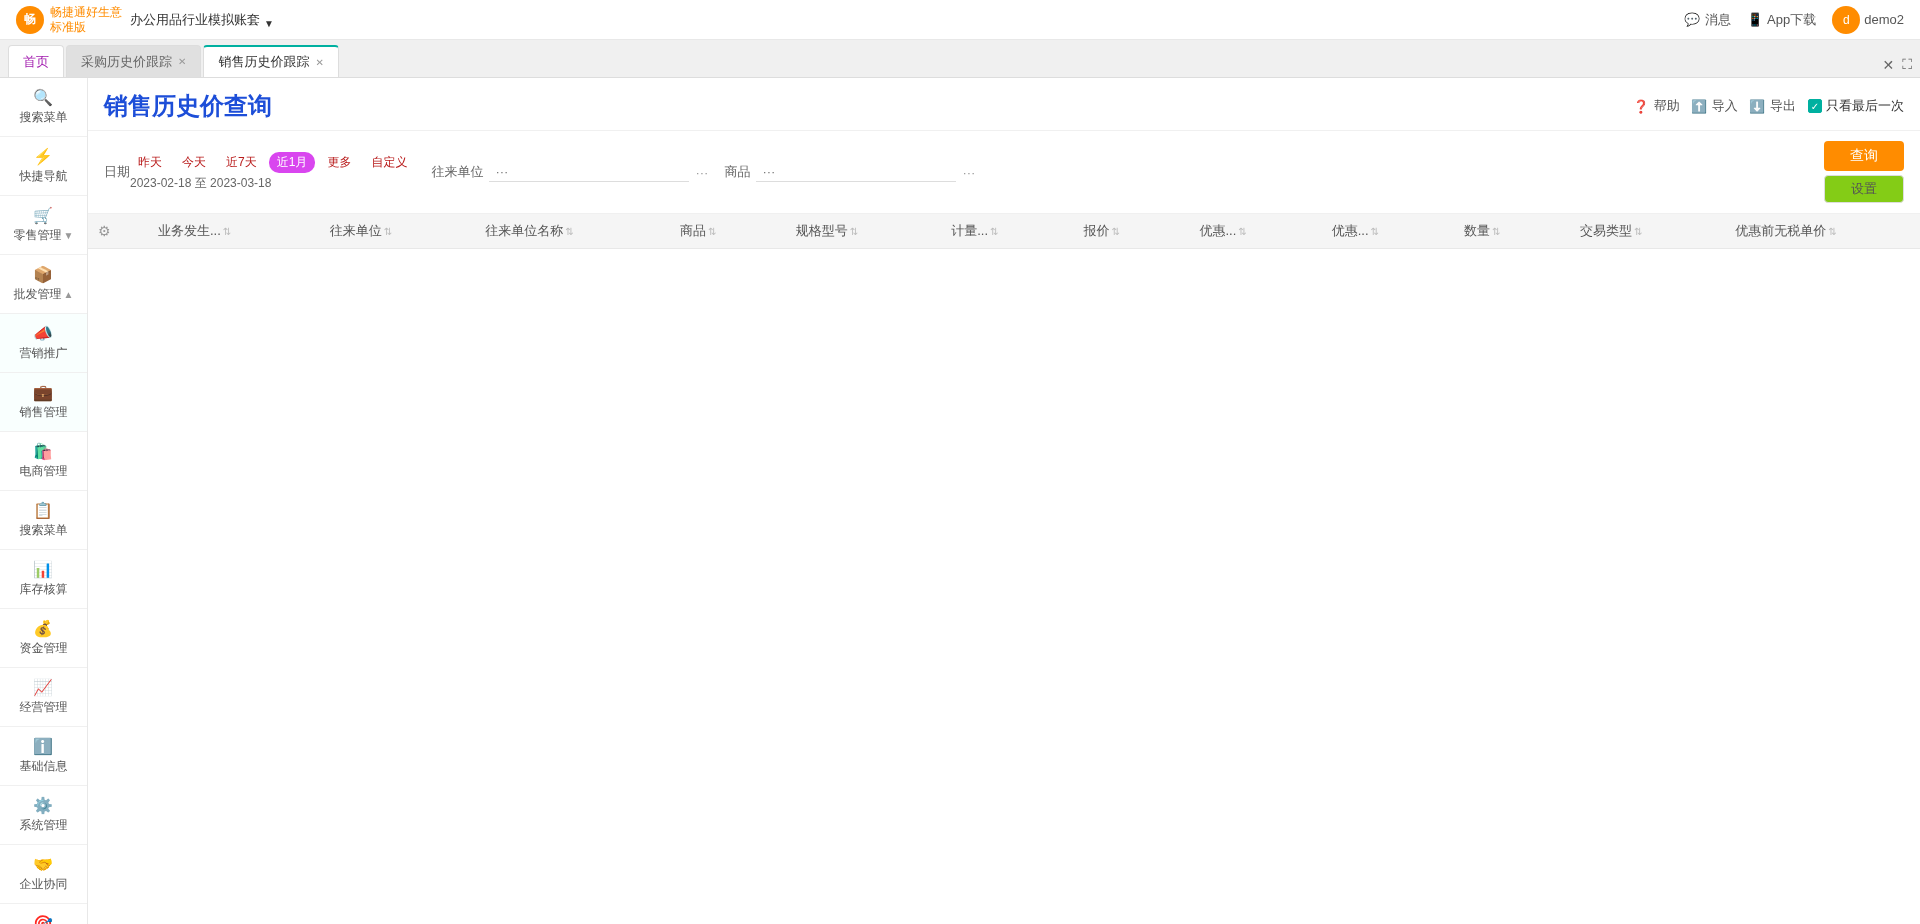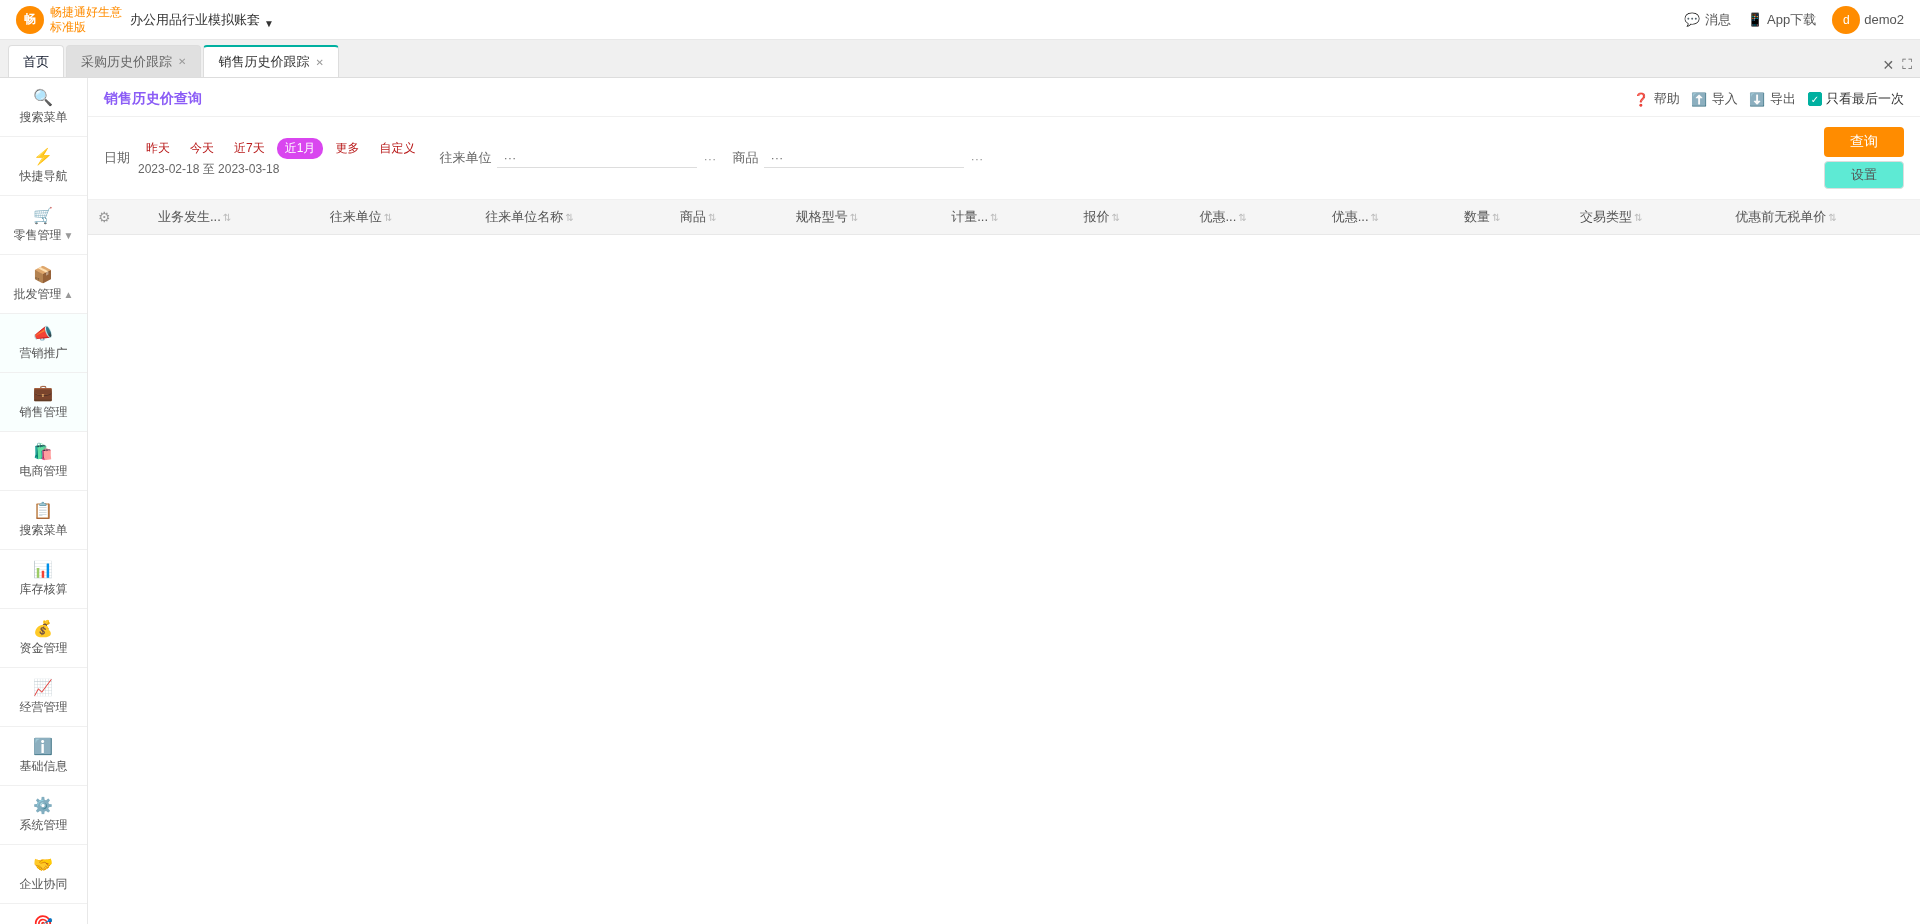--- a/index.html
+++ b/index.html
@@ -14,61 +14,61 @@
     .workspace-selector { display: flex; align-items: flex-end; gap: 4px; color: #555; font-size: 13px; cursor: pointer; }
     .workspace-selector span { color: #333; }
     .chevron-icon { color: #999; font-size: 10px; }
     .top-bar-right { display: flex; align-items: center; gap: 16px; }
     .top-action { display: flex; align-items: center; gap: 4px; color: #555; cursor: pointer; font-size: 13px; }
     .user-avatar { width: 28px; height: 28px; border-radius: 50%; background: #ff8c00; display: flex; align-items: center; justify-content: center; color: white; font-size: 12px; }
 
     
     .tab-bar { height: 38px; background: #f0f0f0; display: flex; align-items: flex-end; padding-left: 8px; flex-shrink: 0; border-bottom: 1px solid #ddd; }
     .tab { height: 32px; padding: 0 14px; display: flex; align-items: center; gap: 6px; cursor: pointer; border-radius: 4px 4px 0 0; font-size: 13px; background: #e0e0e0; color: #666; margin-right: 2px; border: 1px solid #ddd; border-bottom: none; }
-    .tab.home { background: #fff; color: #0f172a; }
+    .tab.home { background: #fff; color: #a21caf; }
     .tab.active { background: #fff; color: #333; border-top: 2px solid #00b0a0; }
     .tab-close { color: #999; font-size: 10px; cursor: pointer; }
     .tab-controls { margin-left: auto; display: flex; align-items: center; gap: 8px; padding-right: 8px; padding-bottom: 4px; }
     .tab-ctrl-btn { color: #666; font-size: 14px; cursor: pointer; }
 
     
     .main-layout { display: flex; flex: 1; overflow: hidden; }
 
     
     .sidebar { width: 88px; background: #fff; border-right: 1px solid #e8e8e8; display: flex; flex-direction: column; flex-shrink: 0; overflow-y: auto; }
     .sidebar-item { display: flex; flex-direction: column; align-items: center; padding: 10px 4px; cursor: pointer; color: #555; font-size: 12px; gap: 2px; border-bottom: 1px solid #f0f0f0; }
     .sidebar-item .icon { font-size: 16px; }
     .sidebar-item .arrow { font-size: 10px; color: #999; }
     .sidebar-item-row { display: flex; align-items: center; gap: 2px; }
 
     
     .content-area { flex: 1; background: #fff; overflow: hidden; display: flex; flex-direction: column; }
 
     
     .page-header { padding: 12px 16px 8px 16px; border-bottom: 1px solid #f0f0f0; display: flex; align-items: center; justify-content: space-between; flex-shrink: 0; }
-    .page-title { font-size: 14px; font-weight: bold; color: #8b5cf6; }
+    .page-title { font-size: 24px; font-weight: bold; color: #1d4ed8; }
     .header-actions { display: flex; align-items: center; gap: 12px; }
     .header-action-btn { display: flex; align-items: center; gap: 4px; color: #555; font-size: 13px; cursor: pointer; }
     .only-last-checkbox { display: flex; align-items: center; gap: 4px; font-size: 13px; color: #333; cursor: pointer; }
     .checkbox-checked { width: 14px; height: 14px; background: #00b0a0; border: 1px solid #00b0a0; border-radius: 2px; display: flex; align-items: center; justify-content: center; color: white; font-size: 10px; }
 
     
     .filter-bar { padding: 10px 16px; border-bottom: 1px solid #f0f0f0; display: flex; align-items: center; gap: 16px; flex-shrink: 0; }
-    .filter-group { display: flex; align-items: center; gap: 8px; }
+    .filter-group { display: flex; align-items: center; }
     .filter-label { color: #666; font-size: 13px; }
     .date-options { display: flex; align-items: center; gap: 4px; }
     .date-btn { padding: 2px 8px; border-radius: 3px; cursor: pointer; font-size: 12px; color: #b91c1c; }
     .date-btn.active { background: #d946ef; color: white; border-radius: 10px; }
     .date-range { font-size: 12px; color: #666; margin-top: 2px; }
     .filter-field { display: flex; align-items: center; gap: 6px; }
     .filter-field-label { color: #666; font-size: 13px; }
     .filter-input { border: none; border-bottom: 1px solid #ddd; padding: 2px 6px; font-size: 13px; color: #333; width: 200px; outline: none; }
     .filter-input-dots { color: #999; font-size: 13px; cursor: pointer; }
     .query-btn { background: #ff8c00; color: white; border: none; padding: 6px 20px; border-radius: 4px; cursor: pointer; font-size: 14px; }
-    .settings-btn { background: #5eead4; color: #555; border: 1px solid #ddd; padding: 4px 26px; border-radius: 4px; cursor: pointer; font-size: 13px; }
+    .settings-btn { background: #84cc16; color: #555; border: 1px solid #ddd; padding: 4px 26px; border-radius: 4px; cursor: pointer; font-size: 13px; }
 
     
     .table-container { flex: 1; overflow: auto; }
     table { width: 100%; border-collapse: collapse; font-size: 13px; }
     thead tr { background: #f5f5f5; }
     thead th { padding: 8px 10px; text-align: left; color: #555; font-weight: normal; border-bottom: 1px solid #e8e8e8; white-space: nowrap; cursor: pointer; }
     thead th .th-content { display: flex; align-items: center; gap: 2px; margin-left: 20px; }
     .sort-icon { color: #bbb; font-size: 10px; }
     .gear-col { width: 40px; }
     .gear-btn { color: #999; cursor: pointer; font-size: 14px; }

